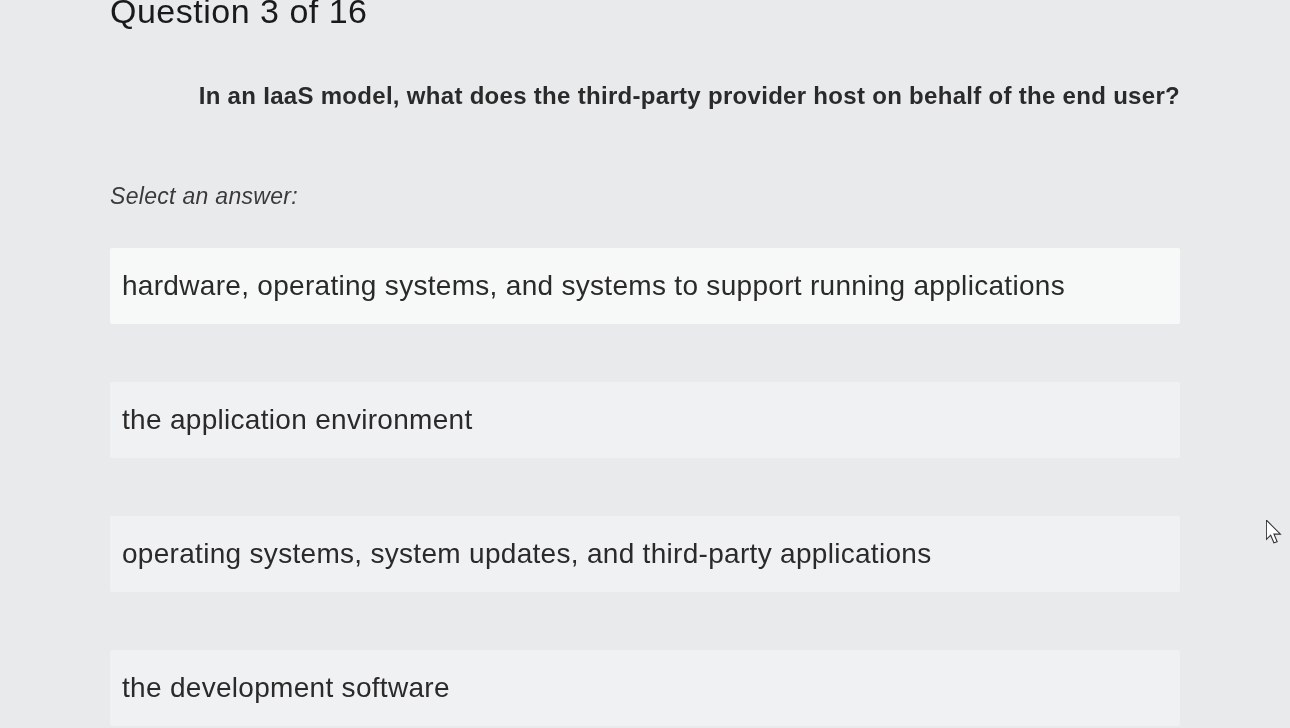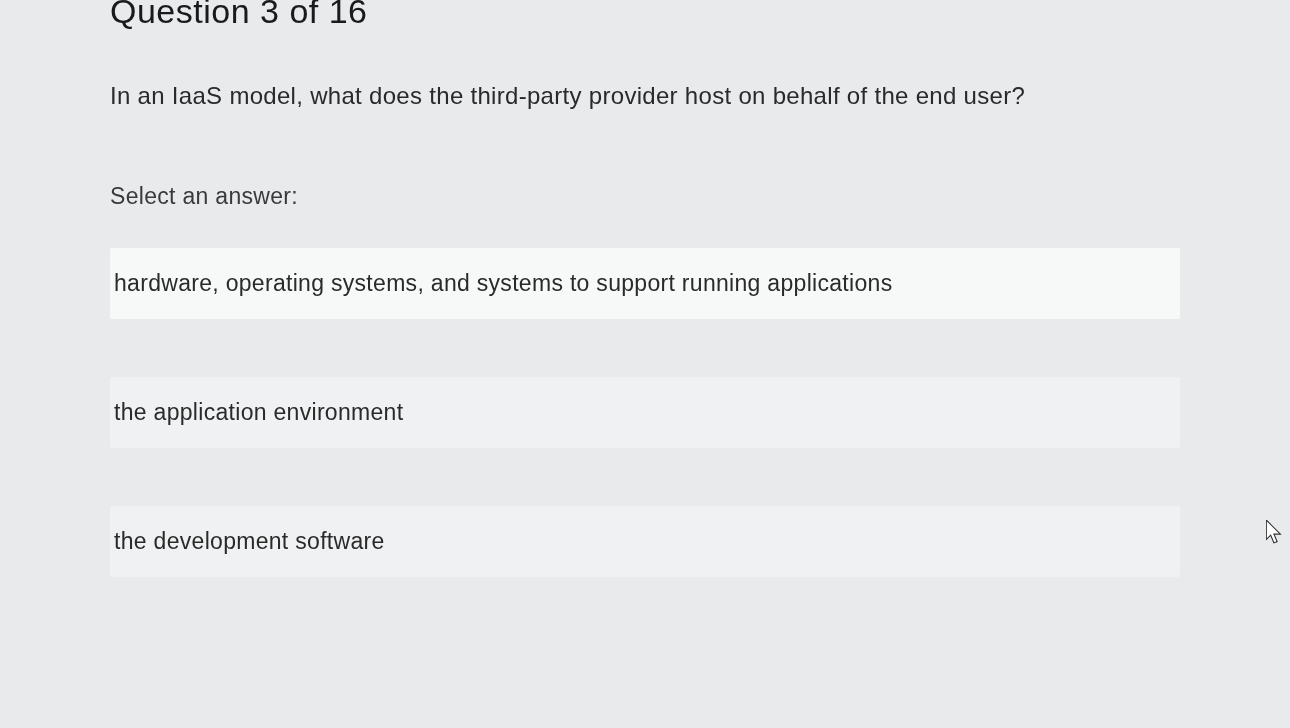--- a/index.html
+++ b/index.html
@@ -22,42 +22,44 @@
     .question-header {
       font-size: 34px;
       font-weight: 400;
       color: #1a1a1a;
       letter-spacing: 0.5px;
       margin-top: -8px;
       margin-bottom: 48px;
     }
     .question-text {
       font-size: 24px;
-      font-weight: 400;
+      font-weight: 700;
       color: #2a2a2a;
       letter-spacing: 0.3px;
       margin-bottom: 70px;
       line-height: 1.4;
+      text-align: right;
     }
     .select-label {
       font-size: 23px;
       font-weight: 300;
       color: #3a3a3a;
       letter-spacing: 0.3px;
       margin-bottom: 38px;
+      font-style: italic;
     }
     .options {
       display: flex;
       flex-direction: column;
       gap: 58px;
     }
     .option {
       background: #f0f1f2;
-      padding: 22px 4px;
-      font-size: 23px;
+      padding: 22px 12px;
+      font-size: 28px;
       font-weight: 300;
       color: #2a2a2a;
       letter-spacing: 0.3px;
       cursor: pointer;
       border-radius: 2px;
     }
     .option.highlighted {
       background: #f7f8f8;
     }
     .cursor {
@@ -72,19 +74,20 @@
 </head>
 <body>
 
 <div class="container">
   <h1 class="question-header">Question 3 of 16</h1>
   <p class="question-text">In an IaaS model, what does the third-party provider host on behalf of the end user?</p>
   <p class="select-label">Select an answer:</p>
   <div class="options">
     <div class="option highlighted">hardware, operating systems, and systems to support running applications</div>
     <div class="option">the application environment</div>
+    <div class="option">operating systems, system updates, and third-party applications</div>
     <div class="option">the development software</div>
   </div>
 </div>
 
 <svg class="cursor" viewBox="0 0 16 24">
   <path d="M0 0 L0 18 L4 14 L7 21 L10 20 L7 13 L13 13 Z" fill="#fff" stroke="#333" stroke-width="1"></path>
 </svg>
 
 </body></html>

